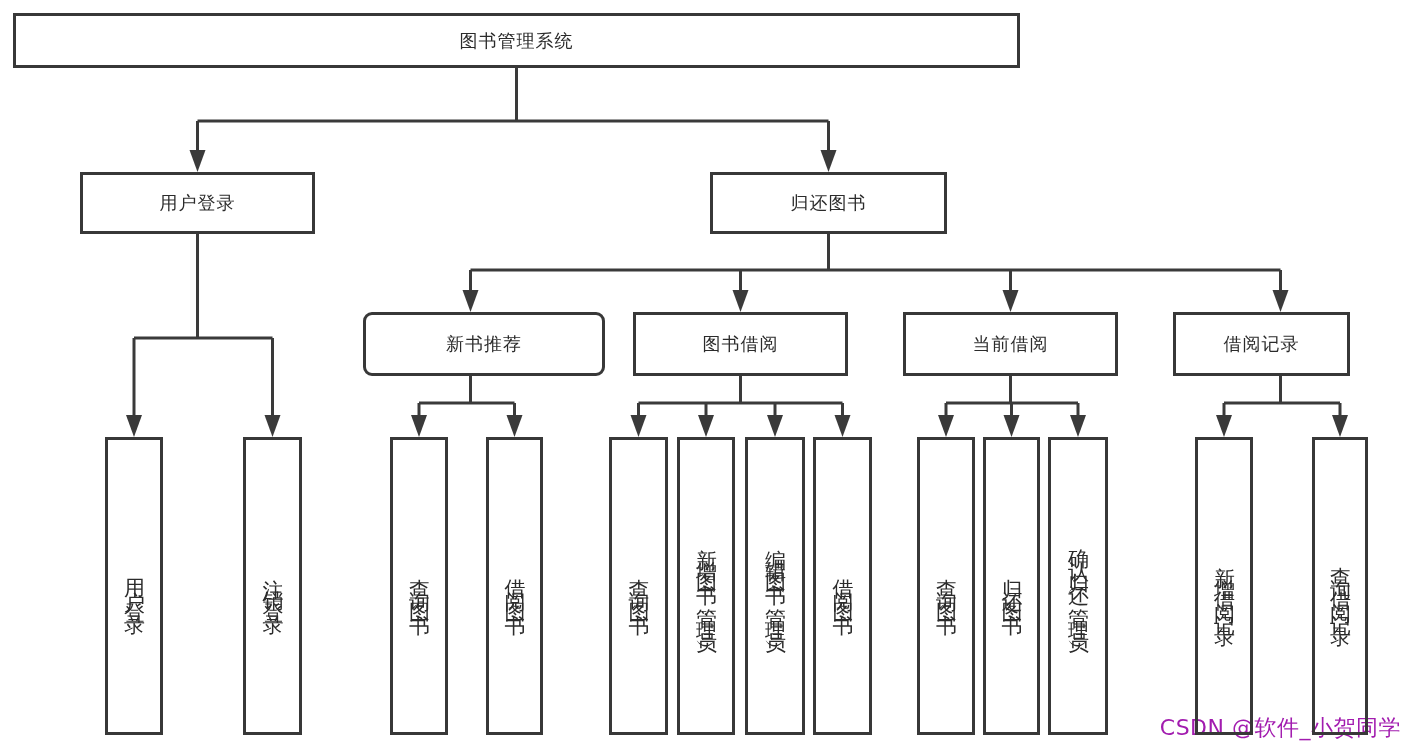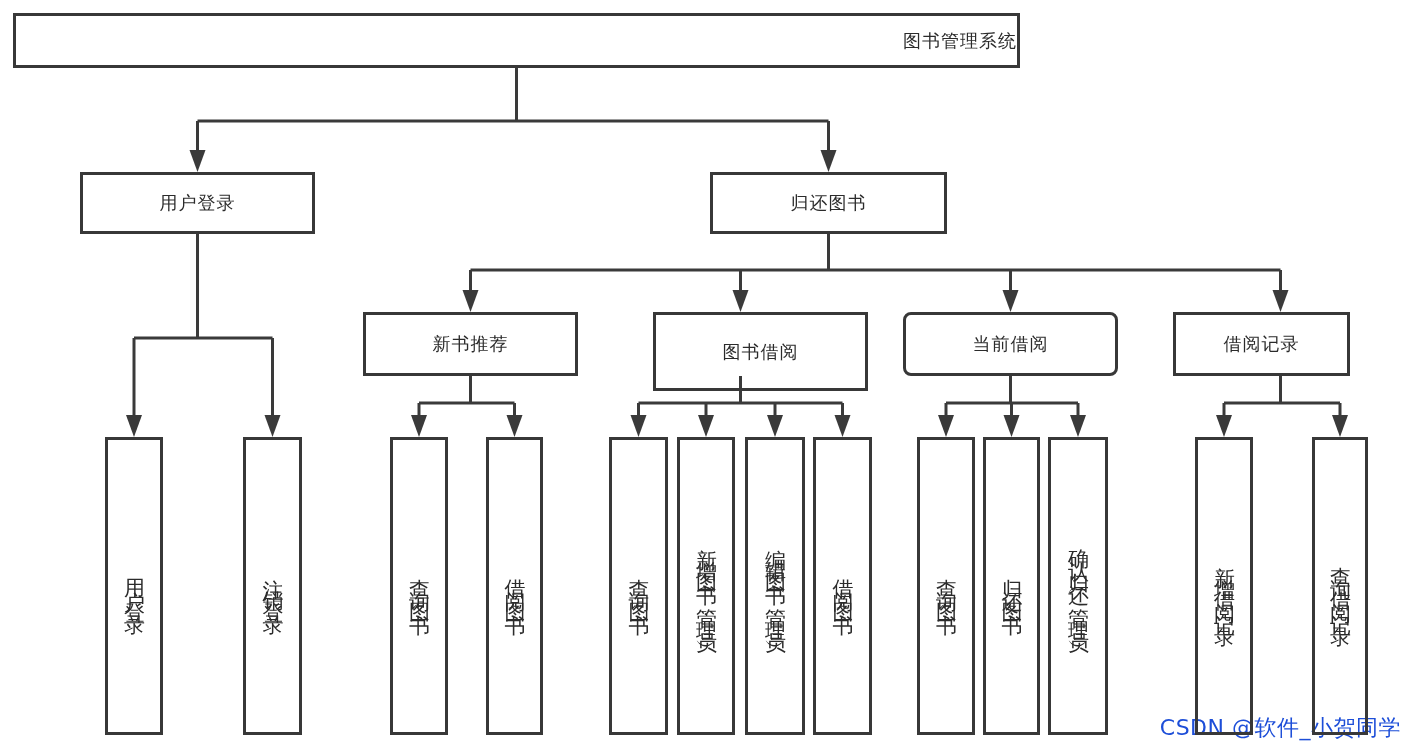--- a/index.html
+++ b/index.html
@@ -55,21 +55,21 @@
     letter-spacing: 12px;
     line-height: 1;
     white-space: nowrap;
   }
   .watermark {
     position: absolute;
     right: 4px;
     bottom: 4px;
     z-index: 0;
     font-size: 22px;
-    color: #1d4ed8;
+    color: #a21caf;
     letter-spacing: 0.5px;
     white-space: nowrap;
   }
 </style>
 </head>
 <body>
 
 <div class="canvas">
 
   <div class="watermark">CSDN @软件_小贺同学</div>
@@ -129,38 +129,38 @@
     <polygon points="1070,415 1086,415 1078,437"></polygon>
 
     <path d="M1280.5 376 V403"></path>
     <path d="M1224 403 H1340"></path>
     <path d="M1224 403 V418"></path>
     <polygon points="1216,415 1232,415 1224,437"></polygon>
     <path d="M1340 403 V418"></path>
     <polygon points="1332,415 1348,415 1340,437"></polygon>
   </svg>
 
-  <div class="node h" style="left:13px; top:13px; width:1007px; height:55px;justify-content:flex-end;">
+  <div class="node h" style="left:13px; top:13px; width:1007px; height:55px;">
     <span>图书管理系统</span>
   </div>
 
   <div class="node h" style="left:80px; top:172px; width:235px; height:62px;">
     <span>用户登录</span>
   </div>
   <div class="node h" style="left:710px; top:172px; width:237px; height:62px;">
     <span>归还图书</span>
   </div>
 
-  <div class="node h" style="left:363px; top:312px; width:215px; height:64px;">
+  <div class="node h" style="left:363px; top:312px; width:242px; height:64px;border-radius:9px;">
     <span>新书推荐</span>
   </div>
-  <div class="node h" style="left:633px; top:312px; width:215px; height:79px;margin-left:20px;">
+  <div class="node h" style="left:633px; top:312px; width:215px; height:64px;">
     <span>图书借阅</span>
   </div>
-  <div class="node h" style="left:903px; top:312px; width:215px; height:64px;border-radius:8px;">
+  <div class="node h" style="left:903px; top:312px; width:215px; height:64px;">
     <span>当前借阅</span>
   </div>
   <div class="node h" style="left:1173px; top:312px; width:177px; height:64px;">
     <span>借阅记录</span>
   </div>
 
   <div class="node leaf" style="left:105px; top:437px; width:58px; height:298px;">
     <span>用户登录</span>
   </div>
   <div class="node leaf" style="left:243px; top:437px; width:59px; height:298px;">

